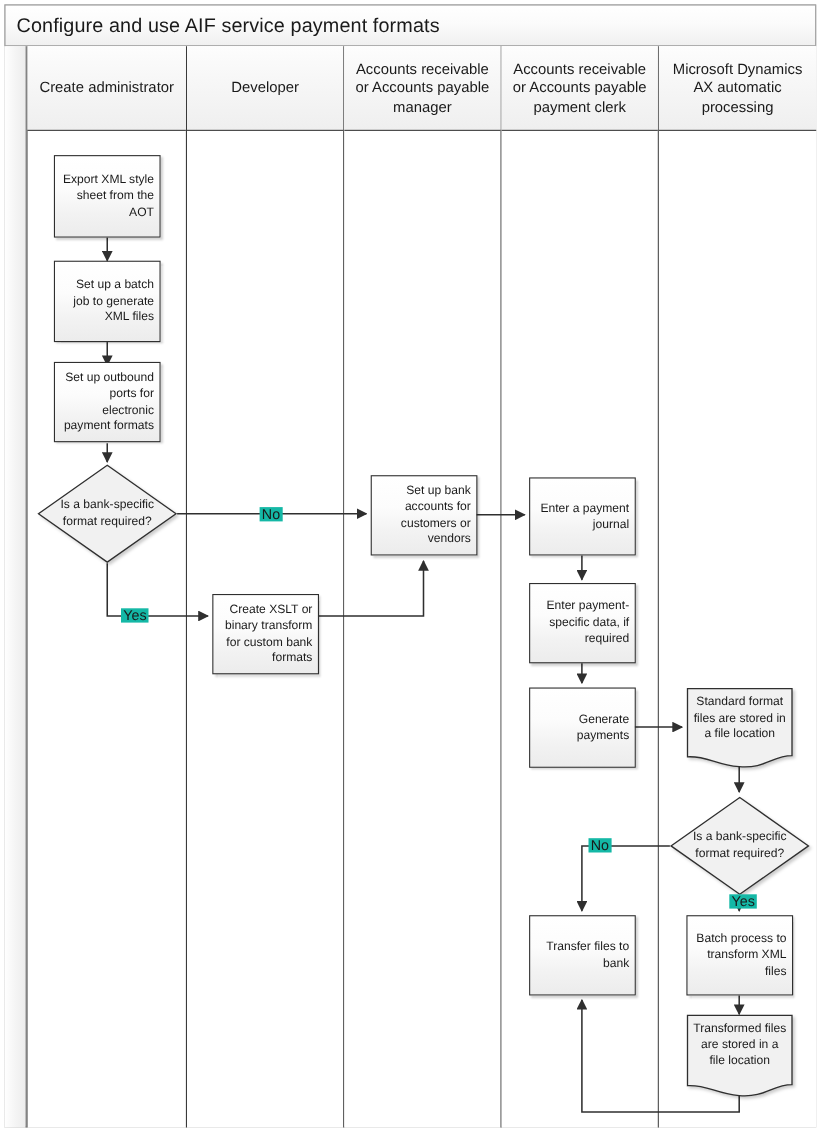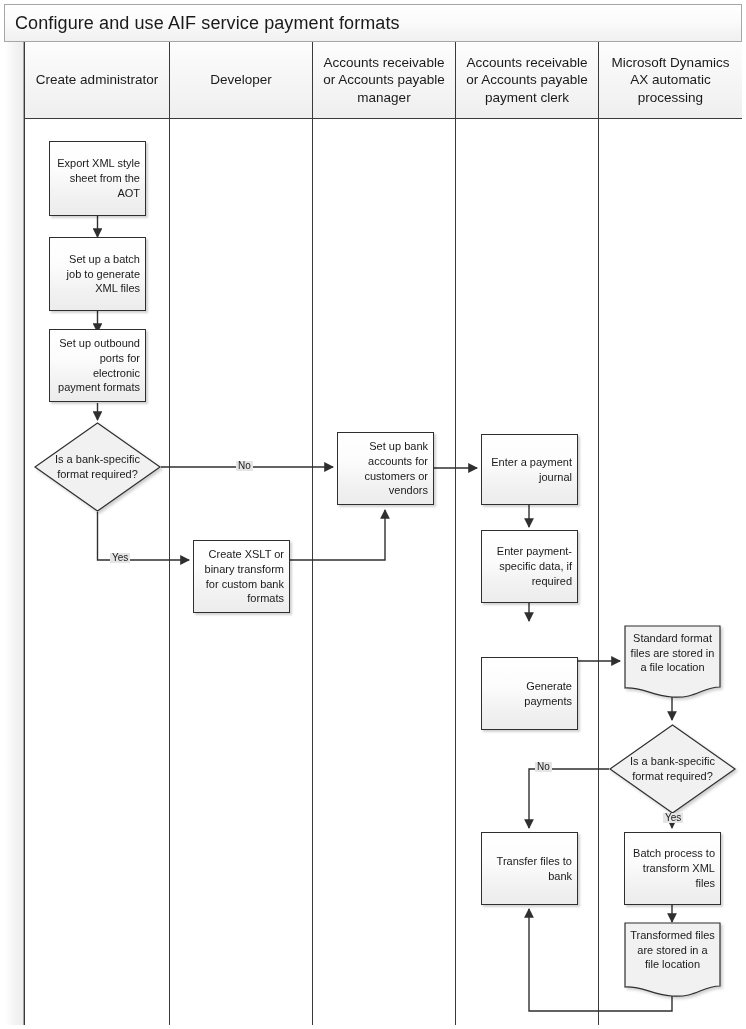--- a/index.html
+++ b/index.html
@@ -138,23 +138,23 @@
   .conn {
     position: absolute;
     left: 0; top: 0;
     width: 746px;
     height: 1029px;
     pointer-events: none;
     overflow: visible;
   }
   .edge-label {
     position: absolute;
-    font-size: 10px;
-    color: #1a1a1a;
-    background: #e5e5e5;
+    font-size: 13px;
+    color: #1a1a1a;
+    background: #14b8a6;
     padding: 0 2px;
     line-height: 1;
     z-index: 3;
   }
 </style>
 </head>
 <body>
 
 <div id="page">
 
@@ -256,21 +256,21 @@
   <div class="node" style="left:337px; top:432px; width:97px; height:73px;">
     <span>Set up bank accounts for customers or vendors</span>
   </div>
 
   <div class="node" style="left:481px; top:434px; width:97px; height:71px;">
     <span>Enter a payment journal</span>
   </div>
   <div class="node" style="left:481px; top:530px; width:97px; height:73px;">
     <span>Enter payment-specific data, if required</span>
   </div>
-  <div class="node" style="left:481px; top:625px; width:97px; height:73px;margin-top:32px;">
+  <div class="node" style="left:481px; top:625px; width:97px; height:73px;">
     <span>Generate payments</span>
   </div>
   <div class="node" style="left:481px; top:832px; width:97px; height:73px;">
     <span>Transfer files to bank</span>
   </div>
 
   <div class="doc-wrap" style="left:624px; top:625px; width:97px; height:75px;">
     <svg width="97" height="75">
       <path d="M 1 1 L 96 1 L 96 62 C 78 62 72 74 48 72 C 26 70 19 62 1 63 Z" fill="#f1f1f1" stroke="#2f2f2f" stroke-width="1.2" style="filter:drop-shadow(2px 2px 1.5px rgba(0,0,0,0.2))"></path>
     </svg>

